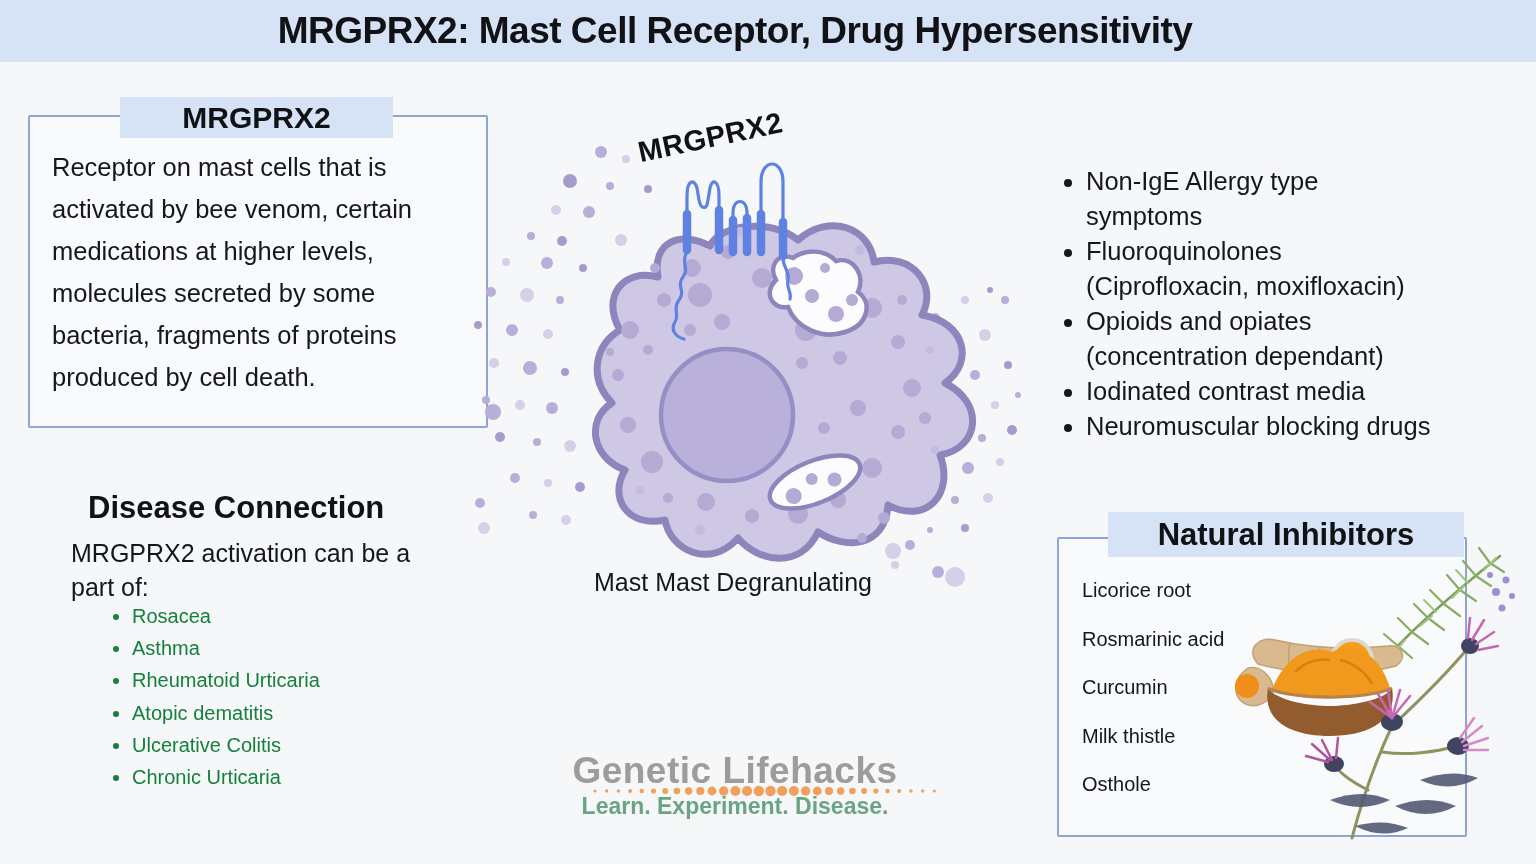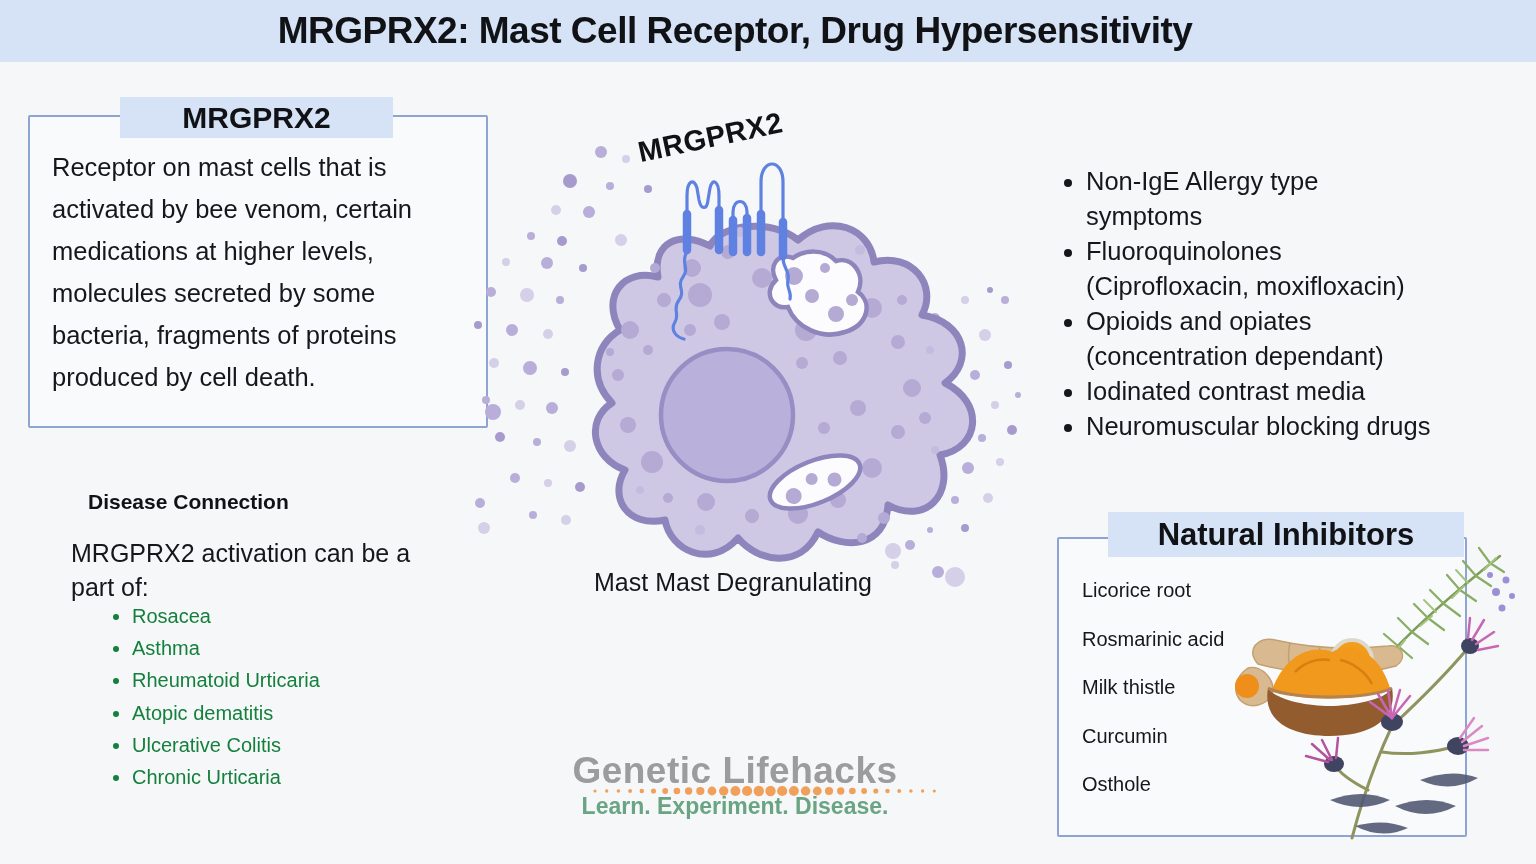--- a/index.html
+++ b/index.html
@@ -11,21 +11,21 @@
   #page-title{left:0;top:0;width:1470px;height:62px;line-height:62px;text-align:center;
     font-size:37px;font-weight:bold;color:#101216;letter-spacing:-0.5px;z-index:4;}
   
   .panel{background:#f9fafc;border:2.5px solid #8ea4d2;border-radius:2px;z-index:1;}
   .chip{background:#d6e2f5;text-align:center;font-weight:bold;color:#101216;z-index:4;}
   #mrgprx2-box{left:28px;top:115px;width:456px;height:309px;}
   #mrgprx2-chip{left:120px;top:97px;width:273px;height:41px;line-height:41px;font-size:30px;}
   #mrgprx2-body{left:52px;top:146px;width:430px;font-size:25.5px;line-height:42px;color:#15171b;
     white-space:pre-line;z-index:4;}
   
-  #disease-heading{left:88px;top:490px;font-size:21px;font-weight:bold;color:#101216;z-index:4;}
+  #disease-heading{left:88px;top:490px;font-size:31px;font-weight:bold;color:#101216;z-index:4;}
   #disease-intro{left:71px;top:536px;font-size:25px;line-height:34px;color:#15171b;white-space:pre-line;z-index:4;}
   #disease-list{left:96px;top:600px;margin:0;padding:0 0 0 36px;font-size:20px;line-height:32.2px;
     color:#15803d;z-index:4;}
   
   #drug-heading{left:1025px;top:108px;font-size:28px;font-weight:bold;color:#101216;letter-spacing:-0.3px;z-index:4;}
   #drug-list{left:1042px;top:156px;margin:8px;padding:0 0 0 36px;font-size:25.5px;line-height:35px;
     color:#15171b;z-index:4;}
   #drug-list li{white-space:pre-line;}
   
   #natural-box{left:1057px;top:537px;width:406px;height:296px;}
@@ -81,22 +81,22 @@
       <li>Opioids and opiates
 (concentration dependant)</li>
       <li>Iodinated contrast media</li>
       <li>Neuromuscular blocking drugs</li>
     </ul>
 
   <div class="abs panel" id="natural-box"></div>
   <ul class="abs" id="natural-list">
       <li>Licorice root</li>
       <li>Rosmarinic acid</li>
+      <li>Curcumin</li>
       <li>Milk thistle</li>
-      <li>Curcumin</li>
       <li>Osthole</li>
     </ul>
 
   <div class="abs" id="receptor-label">MRGPRX2</div>
   <div class="abs" id="cell-caption">Mast Mast Degranulating</div>
 
   <div class="abs" id="logo-name">Genetic Lifehacks</div>
   <svg class="abs" id="logo-dots" width="390" height="16" viewBox="0 0 390 16">
       <circle cx="20" cy="8" r="1.60" fill="#f0a05a"></circle>
       <circle cx="31.7" cy="8" r="1.64" fill="#f0a05a"></circle>

